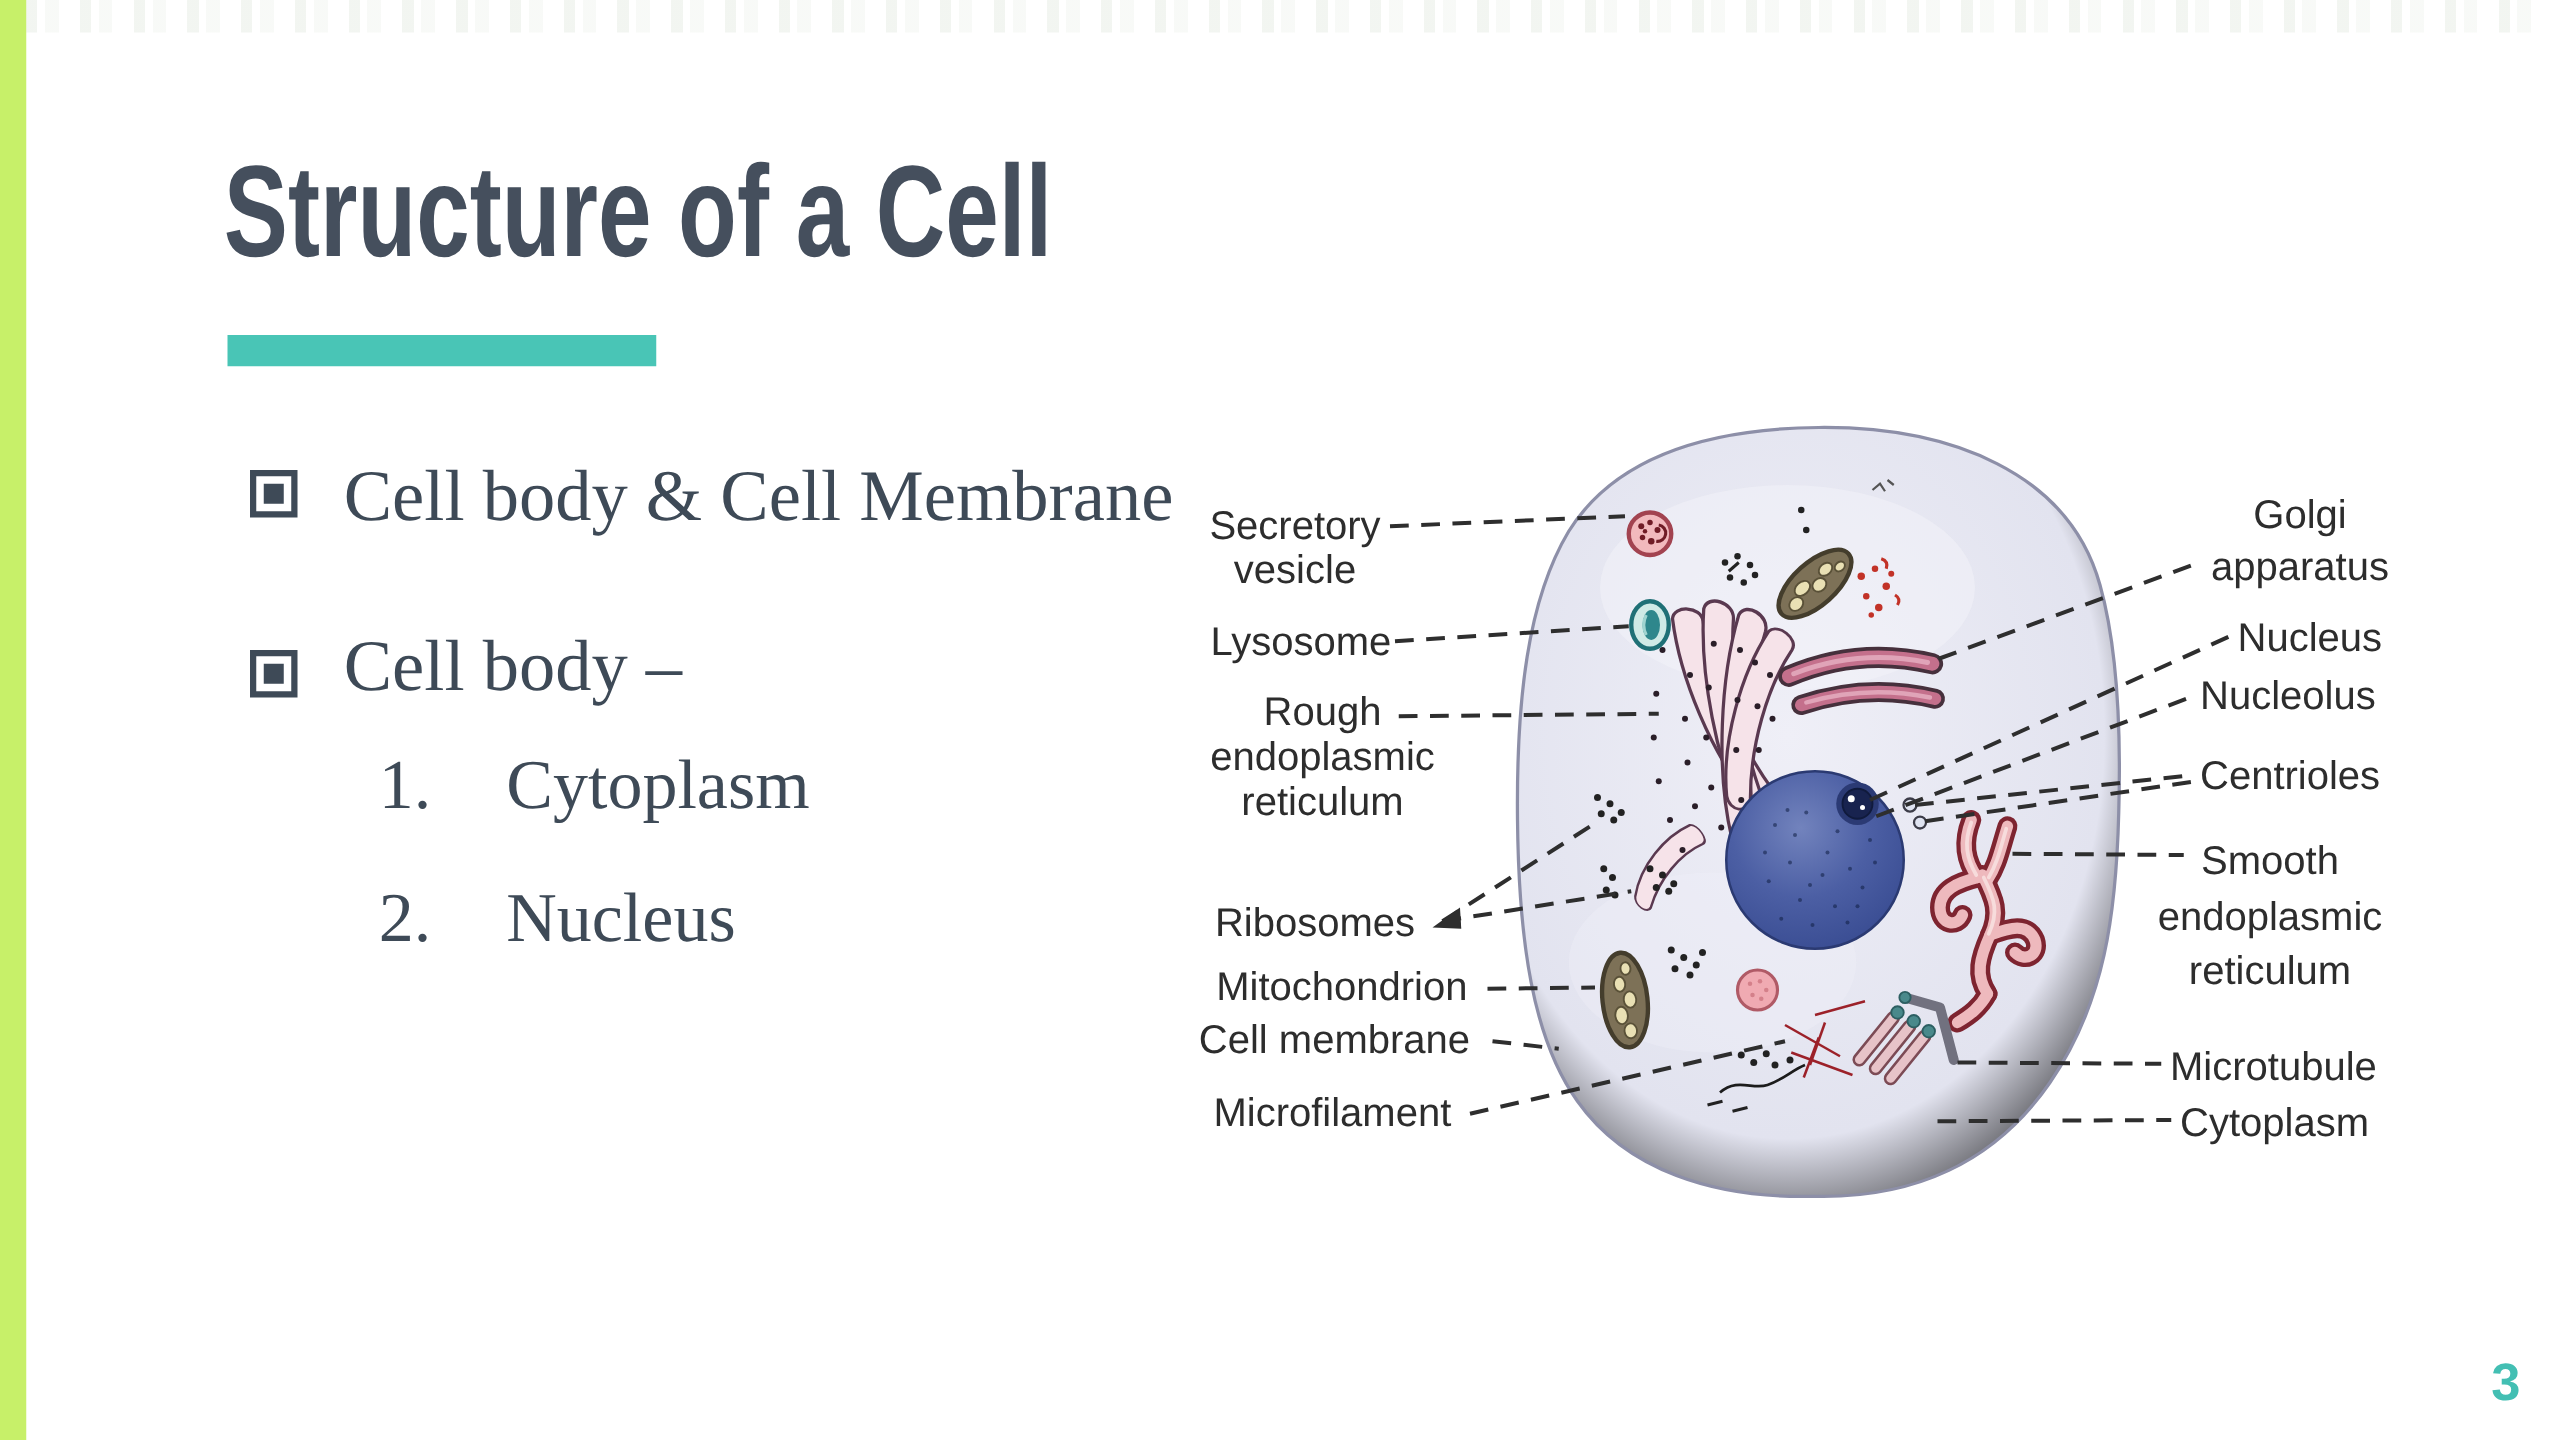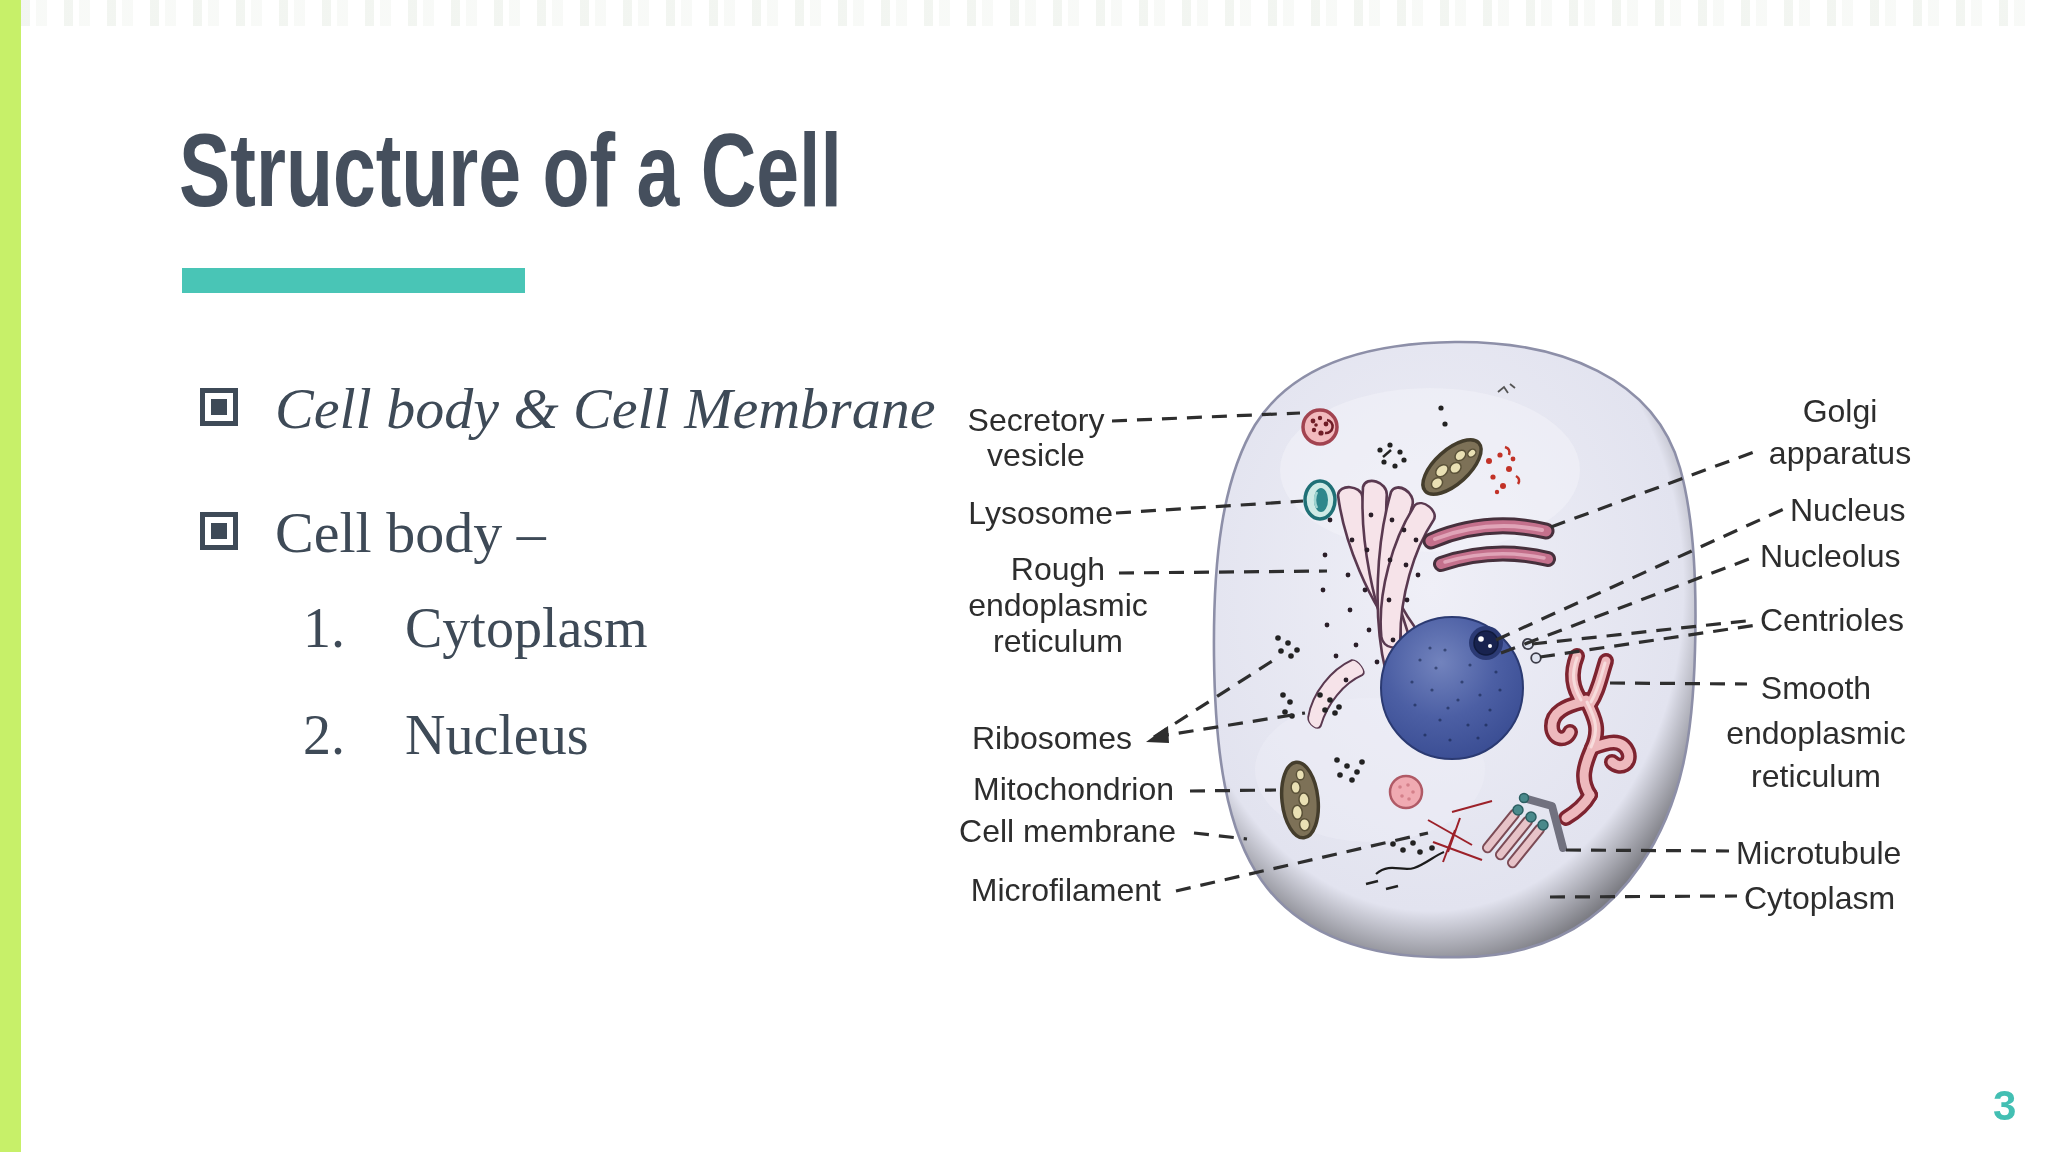--- a/index.html
+++ b/index.html
@@ -37,27 +37,27 @@
 <body>
 
 <div id="slide">
 
   <div class="edge-bar"></div>
   <div class="top-texture"></div>
 
   <h1 class="title">Structure of a Cell</h1>
   <div class="title-rule"></div>
 
-  <div class="bullet-row" style="left:200px;top:376px;font-style:italic;">
+  <div class="bullet-row" style="left:200px;top:364px;">
     <span class="sq-bullet">
         <span class="inner"></span>
       </span>
     <span class="btext">Cell body &amp; Cell Membrane</span>
   </div>
-  <div class="bullet-row" style="left:200px;top:500px;">
+  <div class="bullet-row" style="left:200px;top:500px;align-items:center;">
     <span class="sq-bullet">
         <span class="inner"></span>
       </span>
     <span class="btext">Cell body –</span>
   </div>
   <div class="num-row" style="left:303px;top:596px;">
     <span class="num">1.</span>
     <span class="ntext">Cytoplasm</span>
   </div>
   <div class="num-row" style="left:303px;top:703px;">

